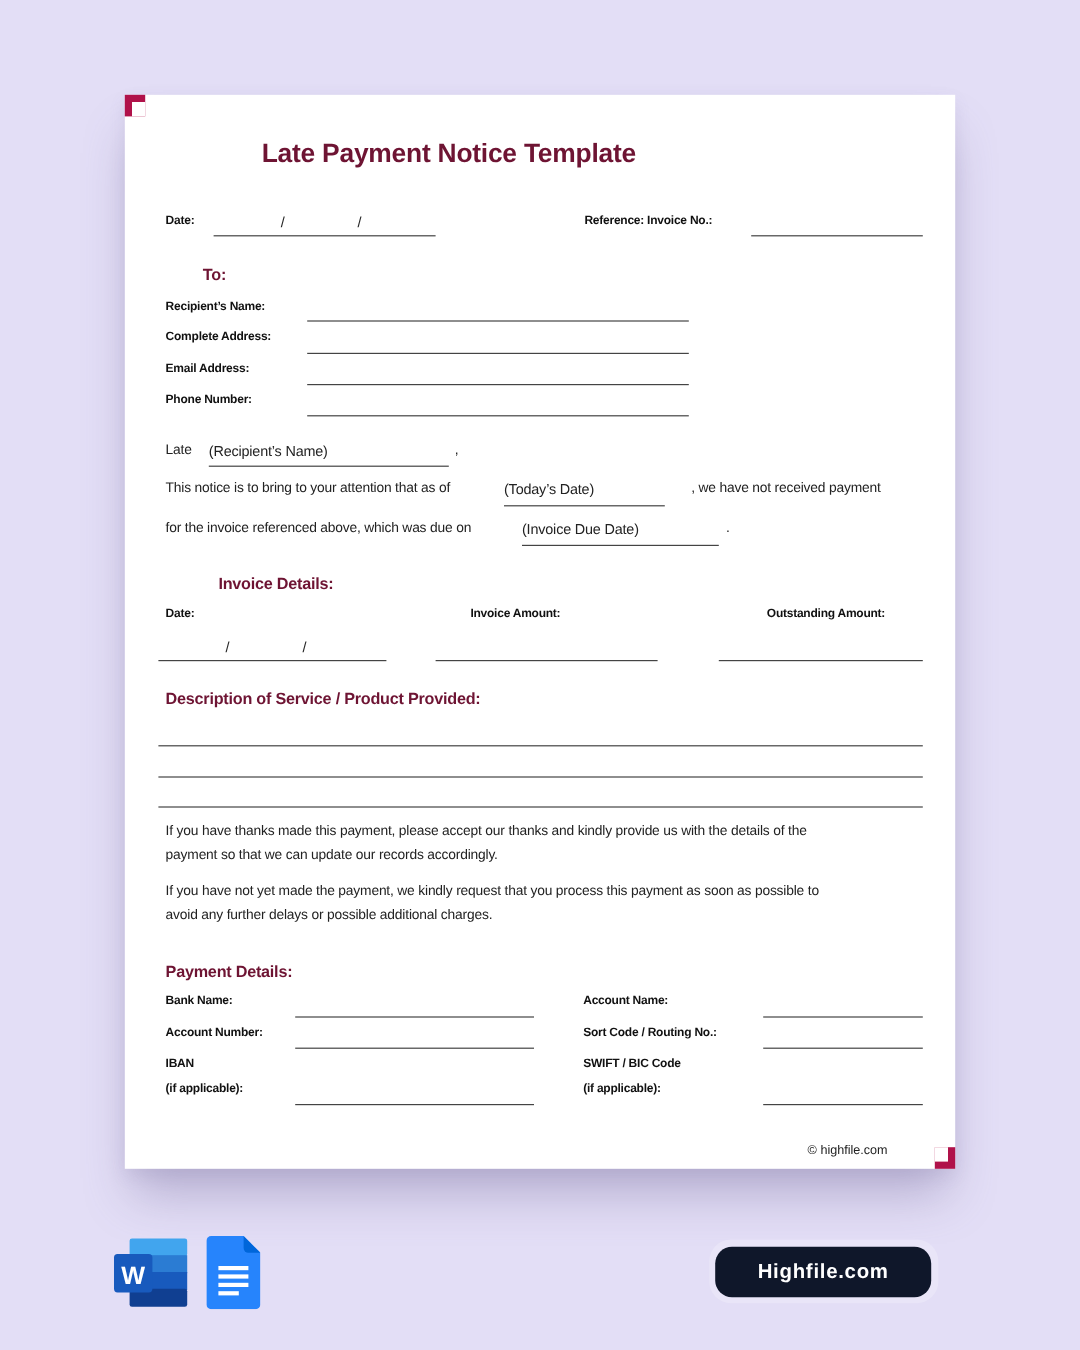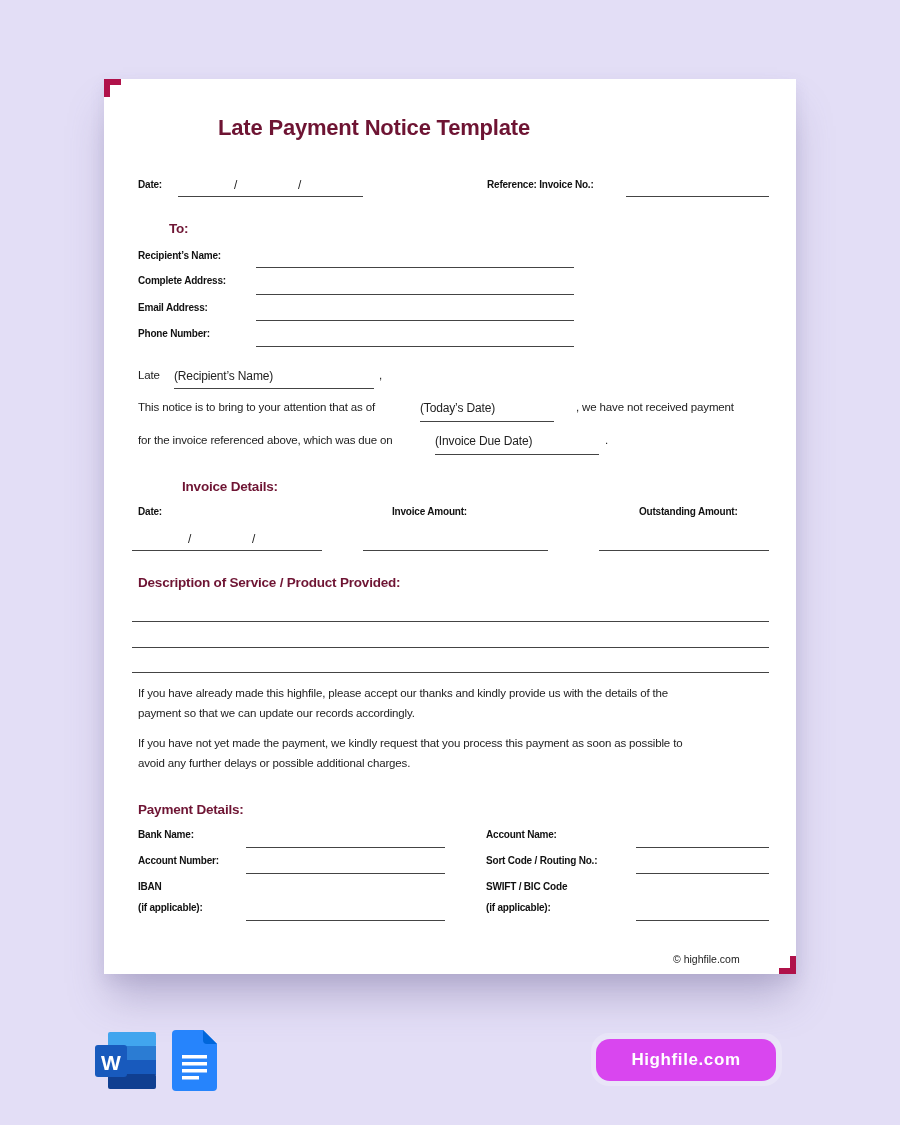--- a/index.html
+++ b/index.html
@@ -43,21 +43,21 @@
   .copy { font-size: 10.5px; color: #222; }
   
   .word-icon { position: absolute; left: 94px; top: 1031px; width: 63px; height: 59px; }
   .docs-icon { position: absolute; left: 172px; top: 1030px; width: 45px; height: 61px; }
   .brand-wrap {
     position: absolute; left: 591px; top: 1033px; width: 191px; height: 53px;
     border-radius: 18px; background: rgba(255,255,255,0.22);
   }
   .brand-pill {
     position: absolute; left: 596px; top: 1039px; width: 180px; height: 42px;
-    border-radius: 14px; background: #d946ef;
+    border-radius: 14px; background: #0f172a;
     color: #ffffff; font-size: 17px; font-weight: bold; letter-spacing: 0.6px;
     display: flex; align-items: center; justify-content: center;
   }
 </style>
 </head>
 <body>
 
 <div class="page"></div>
 <div class="corner-tl"></div>
 <div class="corner-br"></div>
@@ -110,21 +110,21 @@
 <div class="abs slash" style="left:252px; top:532px;">/</div>
 <div class="line" style="left:132px; top:550px; width:190px;"></div>
 <div class="line" style="left:363px; top:550px; width:185px;"></div>
 <div class="line" style="left:599px; top:550px; width:170px;"></div>
 
 <div class="abs sec" style="left:138px; top:575px;">Description of Service / Product Provided:</div>
 <div class="line" style="left:132px; top:621px; width:637px;"></div>
 <div class="line" style="left:132px; top:647px; width:637px;"></div>
 <div class="line" style="left:132px; top:672px; width:637px;"></div>
 
-<div class="abs txt" style="left:138px; top:687px;">If you have already made this highfile, please accept our thanks and kindly provide us with the details of the</div>
+<div class="abs txt" style="left:138px; top:687px;">If you have thanks made this payment, please accept our thanks and kindly provide us with the details of the</div>
 <div class="abs txt" style="left:138px; top:707px;">payment so that we can update our records accordingly.</div>
 <div class="abs txt" style="left:138px; top:737px;">If you have not yet made the payment, we kindly request that you process this payment as soon as possible to</div>
 <div class="abs txt" style="left:138px; top:757px;">avoid any further delays or possible additional charges.</div>
 
 <div class="abs sec" style="left:138px; top:802px;">Payment Details:</div>
 
 <div class="abs lbl" style="left:138px; top:829px;">Bank Name:</div>
 <div class="line" style="left:246px; top:847px; width:199px;"></div>
 <div class="abs lbl" style="left:138px; top:855px;">Account Number:</div>
 <div class="line" style="left:246px; top:873px; width:199px;"></div>

